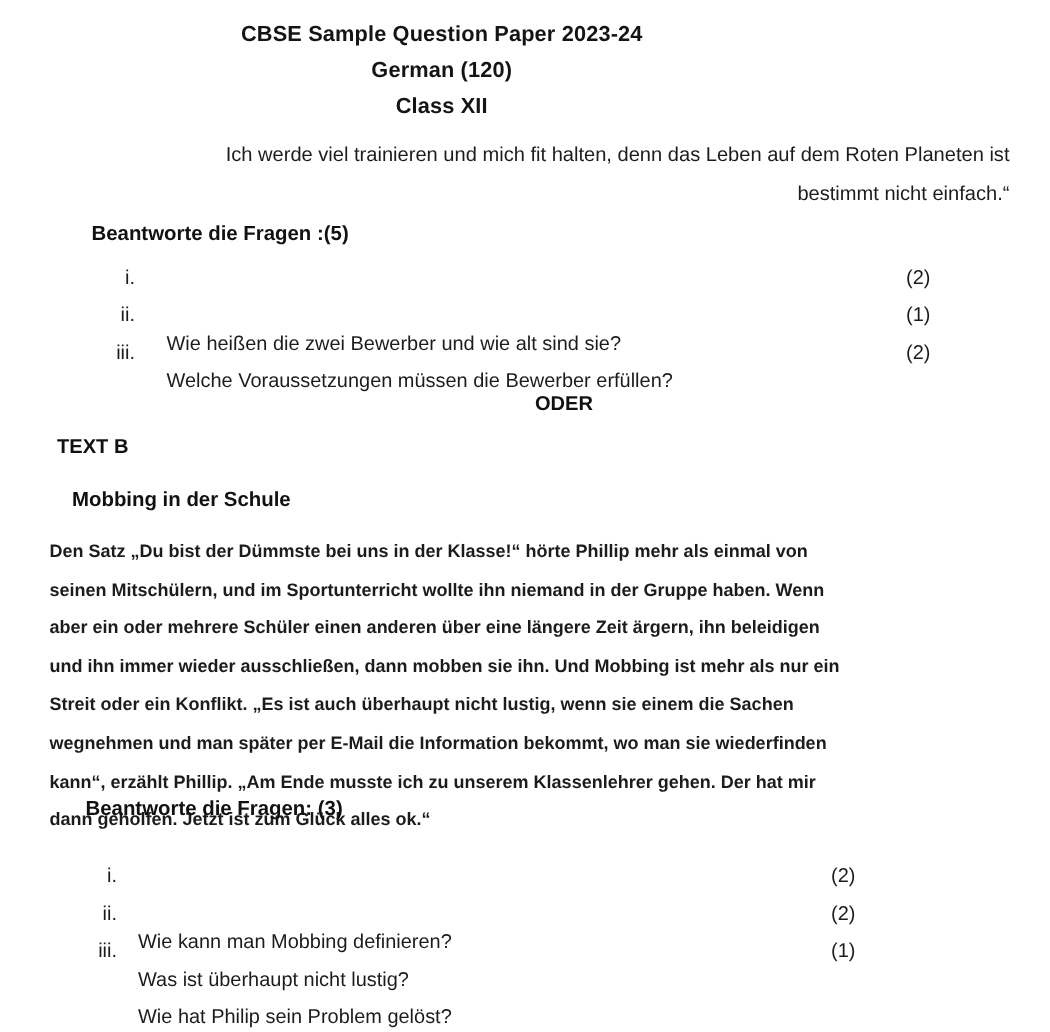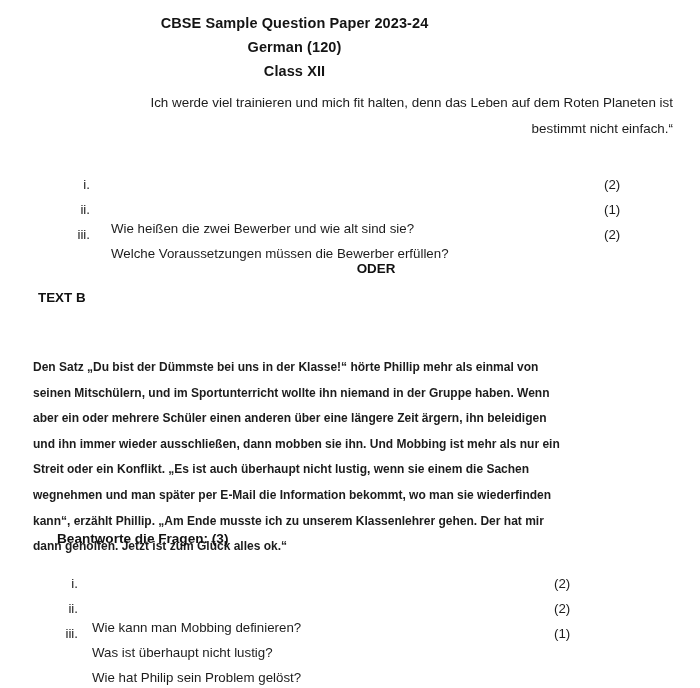--- a/index.html
+++ b/index.html
@@ -158,20 +158,21 @@
     <div class="hline">CBSE Sample Question Paper 2023-24</div>
     <div class="hline">German (120)</div>
     <div class="hline">Class XII</div>
   </div>
 
   <div class="intro-para">
     <div class="para">Ich werde viel trainieren und mich fit halten, denn das Leben auf dem Roten Planeten ist</div>
     <div class="para">bestimmt nicht einfach.“</div>
   </div>
 
+  <div class="q-heading q-heading-1">Beantworte die Fragen :(5)</div>
 
   <div class="qlist qlist-1">
     <div class="qrow">
       <span class="qnum">i.</span>
       <span class="qtext">Wie heißen die zwei Bewerber und wie alt sind sie?</span>
       <span class="qmarks">(2)</span>
     </div>
     <div class="qrow">
       <span class="qnum">ii.</span>
       <span class="qtext">Welche Voraussetzungen müssen die Bewerber erfüllen?</span>
@@ -180,20 +181,21 @@
     <div class="qrow">
       <span class="qnum">iii.</span>
       <span class="qmarks">(2)</span>
     </div>
   </div>
 
   <div class="oder">ODER</div>
 
   <div class="text-b-label">TEXT B</div>
 
+  <div class="textb-title">Mobbing in der Schule</div>
 
   <div class="textb-body">
     <div class="pline">Den Satz „Du bist der Dümmste bei uns in der Klasse!“ hörte Phillip mehr als einmal von</div>
     <div class="pline">seinen Mitschülern, und im Sportunterricht wollte ihn niemand in der Gruppe haben. Wenn</div>
     <div class="pline">aber ein oder mehrere Schüler einen anderen über eine längere Zeit ärgern, ihn beleidigen</div>
     <div class="pline">und ihn immer wieder ausschließen, dann mobben sie ihn. Und Mobbing ist mehr als nur ein</div>
     <div class="pline">Streit oder ein Konflikt. „Es ist auch überhaupt nicht lustig, wenn sie einem die Sachen</div>
     <div class="pline">wegnehmen und man später per E-Mail die Information bekommt, wo man sie wiederfinden</div>
     <div class="pline">kann“, erzählt Phillip. „Am Ende musste ich zu unserem Klassenlehrer gehen. Der hat mir</div>
     <div class="pline">dann geholfen. Jetzt ist zum Glück alles ok.“</div>

